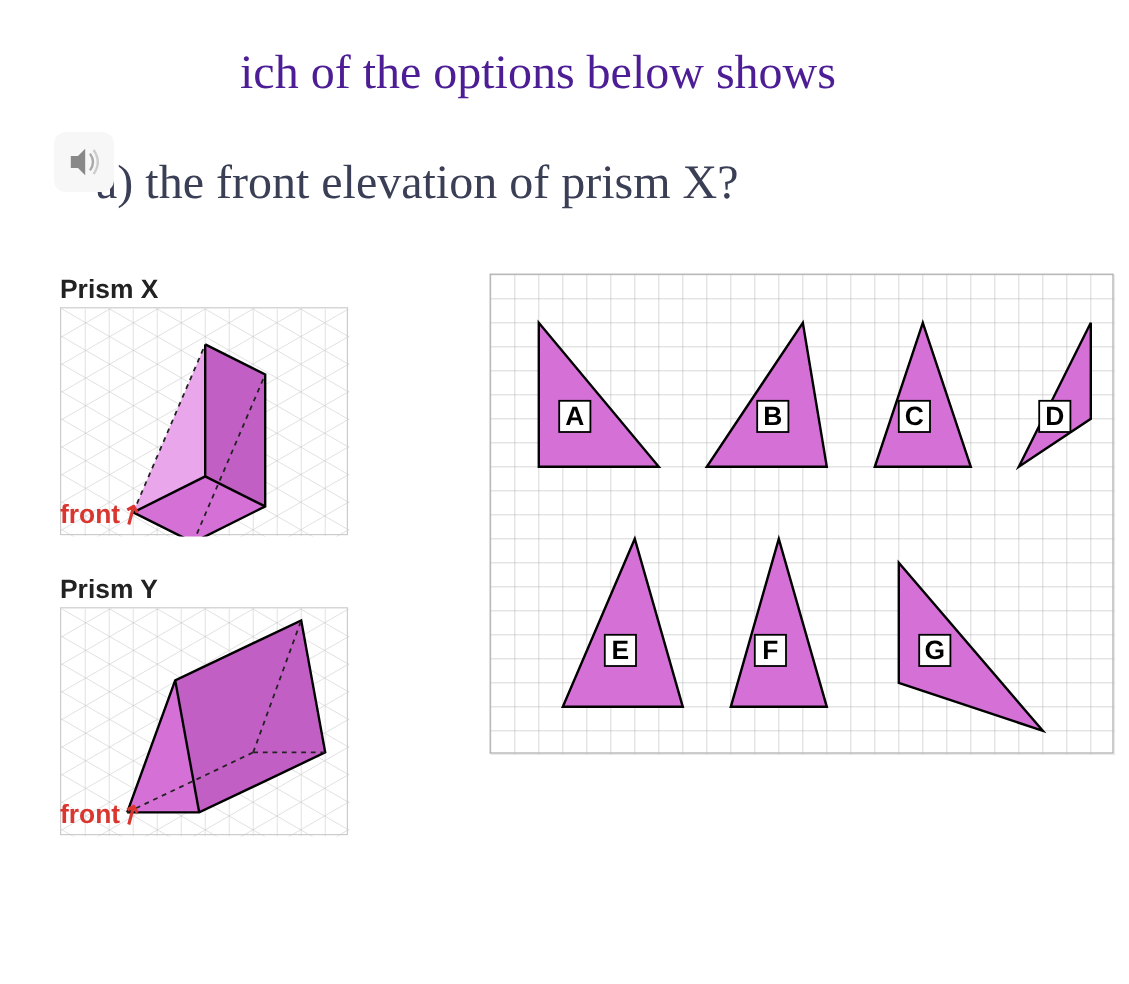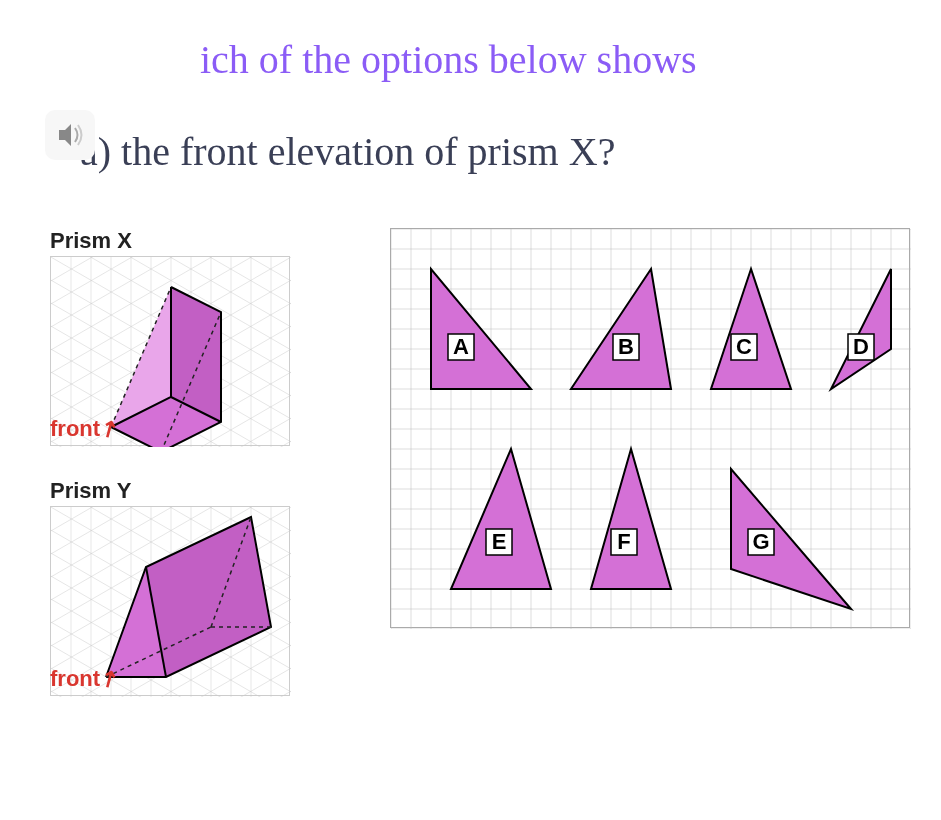--- a/index.html
+++ b/index.html
@@ -13,21 +13,21 @@
     overflow: hidden;
   }
   .question-block {
     padding: 30px 60px 20px 80px;
   }
   .main-question {
     font-size: 40px;
     line-height: 1.5;
     margin-bottom: 30px;
     padding-left: 120px;
-    color: #8b5cf6;
+    color: #4c1d95;
   }
   .sub-questions {
     font-size: 40px;
     line-height: 1.6;
     color: #3a3f56;
   }
   .sub-questions p { margin-bottom: 4px; }
   .audio-icon {
     position: absolute;
     left: 45px;
@@ -40,21 +40,21 @@
     align-items: center;
     justify-content: center;
   }
   .math-var {
     font-family: 'Times New Roman', serif;
     font-style: normal;
   }
   .content-area {
     display: flex;
     padding: 20px 30px 20px 50px;
-    gap: 40px;
+    gap: 58px;
   }
   .prisms-col {
     flex: 0 0 300px;
   }
   .prism-box {
     margin-bottom: 6px;
   }
   .prism-label {
     font-family: Arial, sans-serif;
     font-weight: bold;

